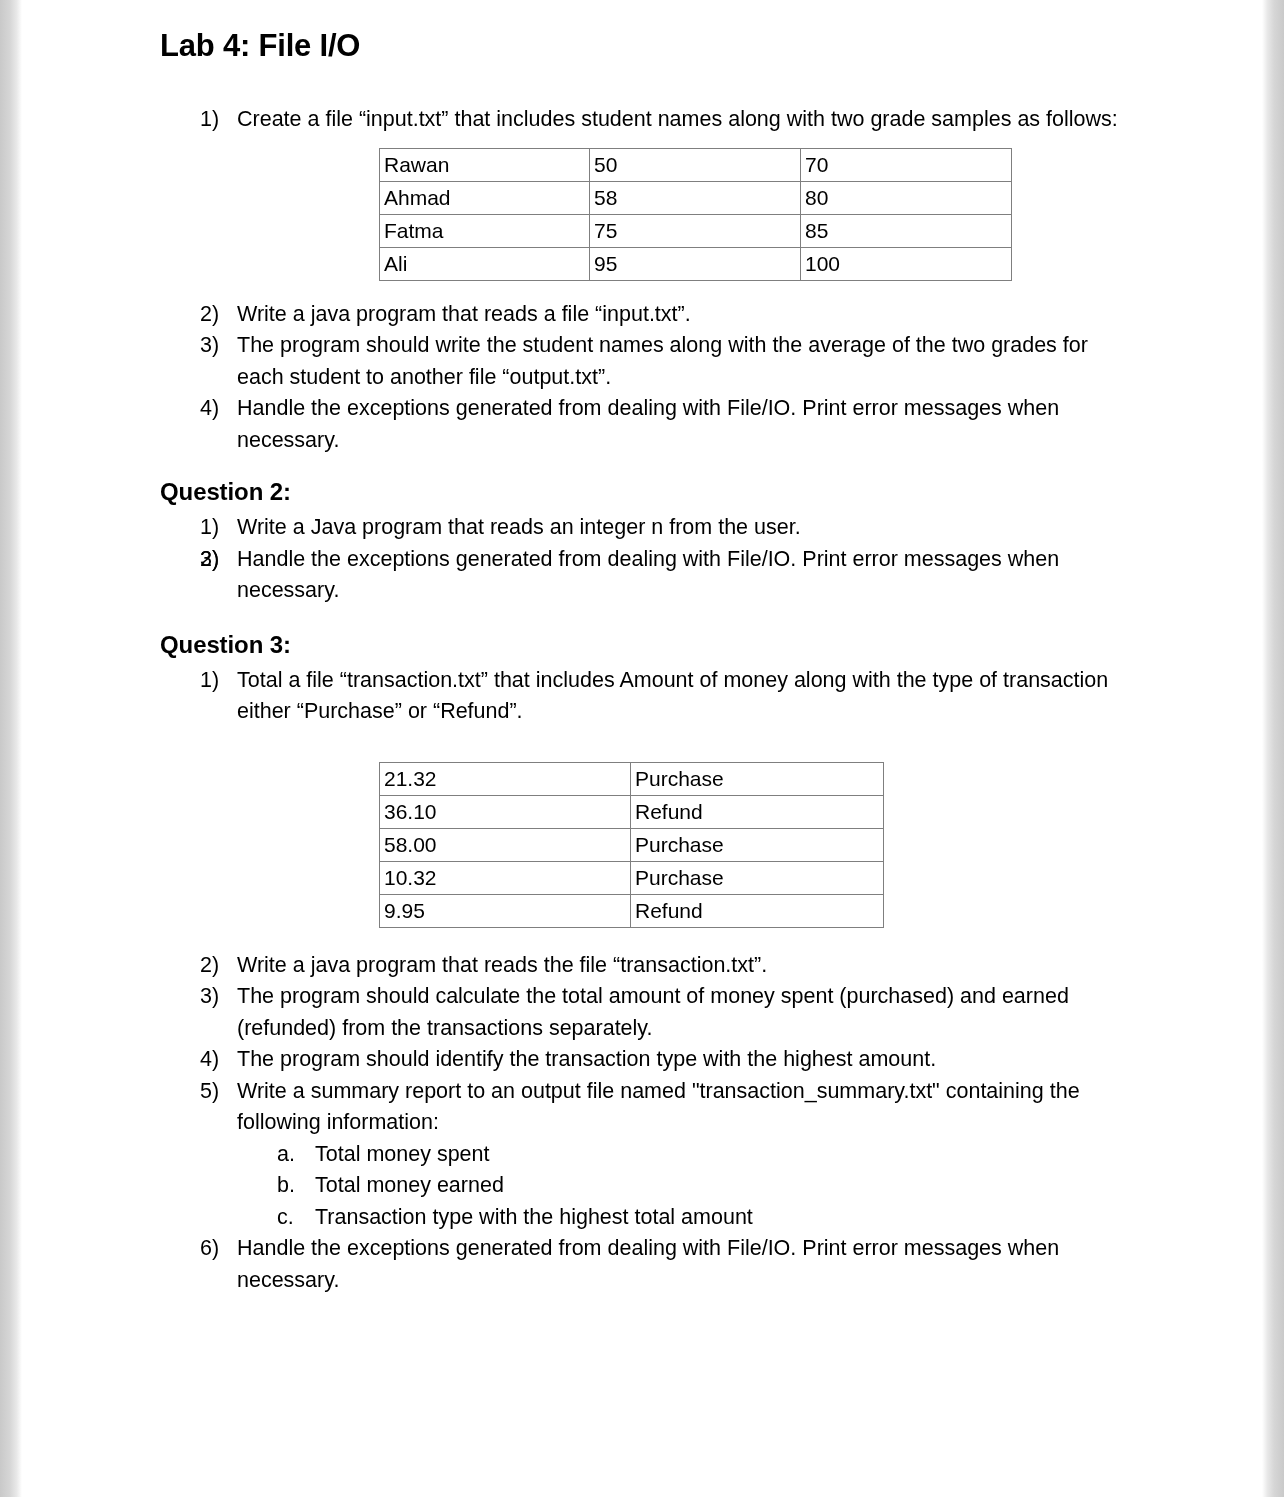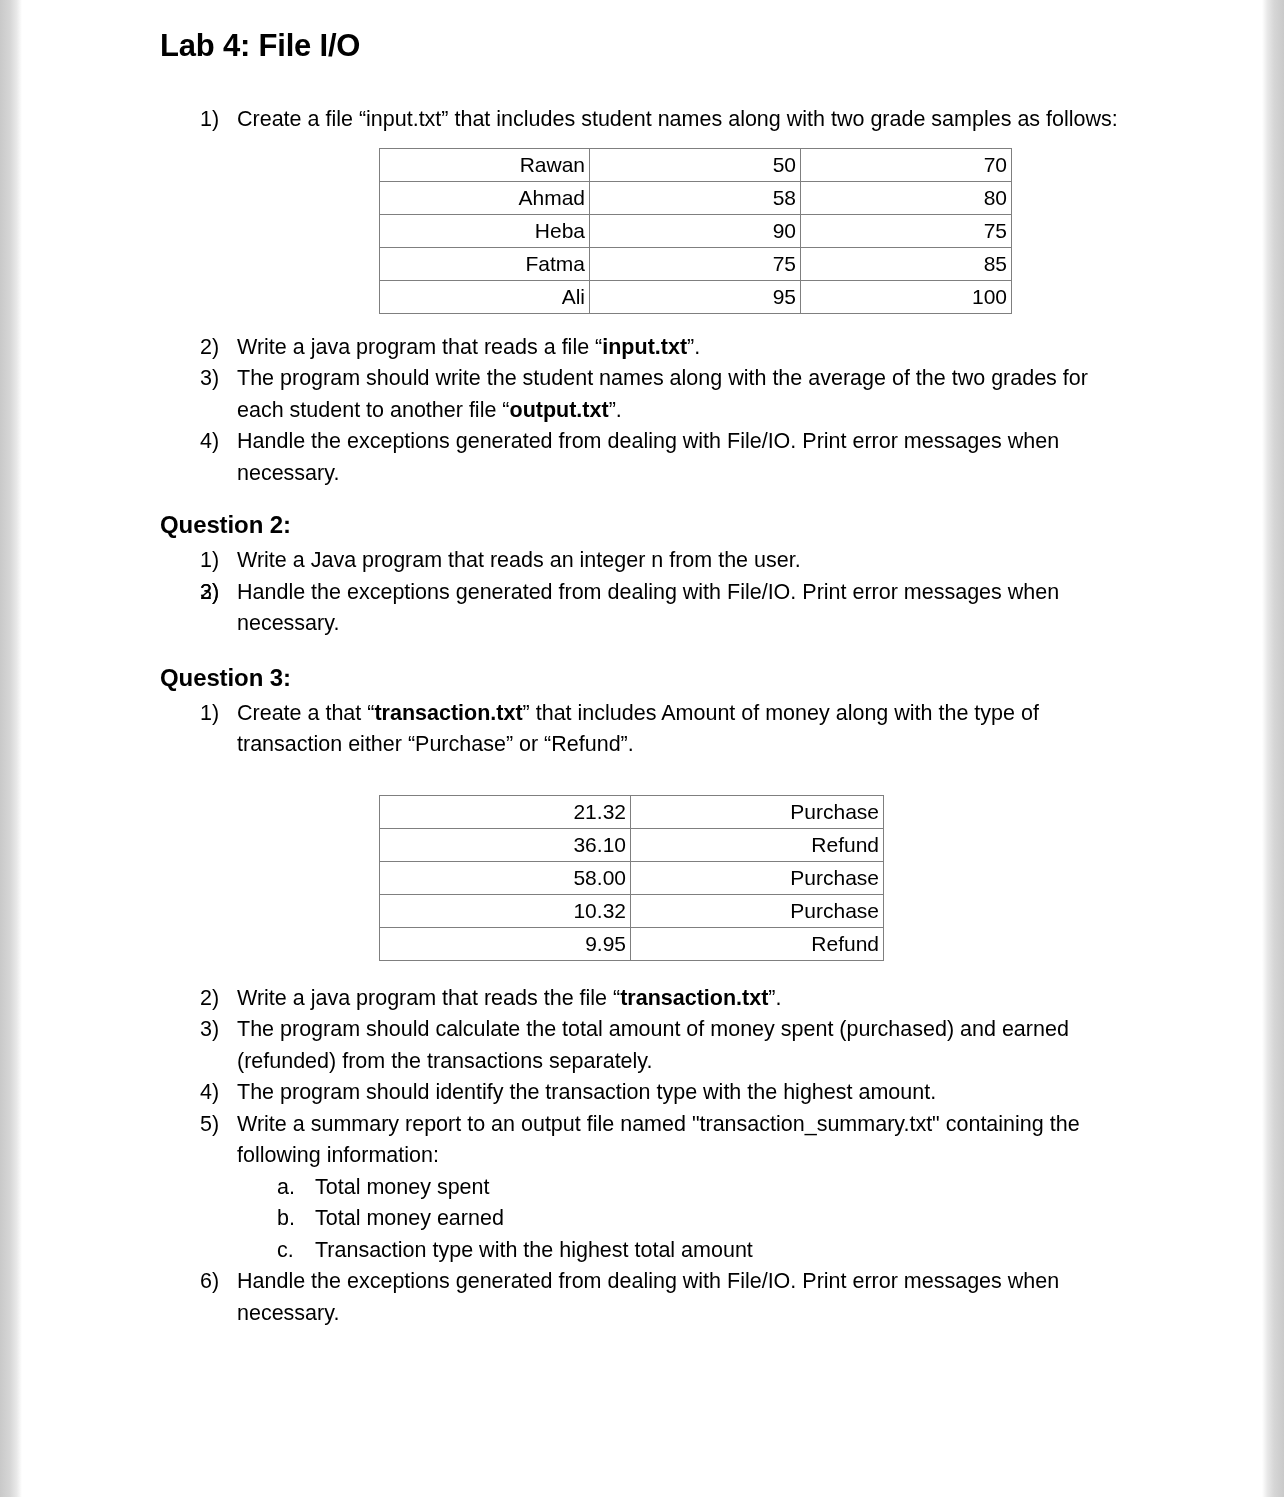--- a/index.html
+++ b/index.html
@@ -109,35 +109,35 @@
   }
   ol.subitems > li > .marker {
     position: absolute;
     left: 117px;
     top: 0;
     width: 34px;
     font-size: 21.5px;
     line-height: 31.5px;
   }
 
-  b, strong { font-weight: bold; }
+  b, strong { font-weight: normal; }
 
   
   .tbl-wrap { padding: 14px 0 6px 0; }
   .tbl-wrap.grades { padding-top: 12px; padding-bottom: 4px; }
   .tbl-wrap.transactions { padding-top: 34px; padding-bottom: 8px; }
 
   table.data {
     border-collapse: collapse;
     table-layout: fixed;
     font-size: 21px;
   }
   table.data td {
     border: 1.6px solid #7f7f7f;
-    text-align: right;
+    text-align: left;
     height: 30px;
     padding: 1px 4px;
     line-height: 28px;
     color: #000;
     font-size: 21px;
   }
 
   table.grades-table {
     margin-left: 219px;
     width: 632px;
@@ -187,25 +187,20 @@
                 <td>Rawan</td>
                 <td>50</td>
                 <td>70</td>
               </tr>
               <tr>
                 <td>Ahmad</td>
                 <td>58</td>
                 <td>80</td>
               </tr>
               <tr>
-                <td>Heba</td>
-                <td>90</td>
-                <td>75</td>
-              </tr>
-              <tr>
                 <td>Fatma</td>
                 <td>75</td>
                 <td>85</td>
               </tr>
               <tr>
                 <td>Ali</td>
                 <td>95</td>
                 <td>100</td>
               </tr>
             </tbody>
@@ -245,21 +240,21 @@
           <span class="body"><span>Handle the exceptions generated from dealing with File/IO. Print error messages when necessary.</span></span>
         </li>
       </ol>
     </div>
 
     <div class="section q3">
       <div class="q-heading">Question 3:</div>
       <ol class="items">
         <li>
           <span class="marker">1)</span>
-          <span class="body"><span>Create a that “</span><b>transaction.txt</b><span>” that includes Amount of money along with the type of transaction either “Purchase” or “Refund”.</span></span>
+          <span class="body"><span>Total a file “</span><b>transaction.txt</b><span>” that includes Amount of money along with the type of transaction either “Purchase” or “Refund”.</span></span>
         </li>
       </ol>
 
       <div class="tbl-wrap transactions">
         <table class="data transactions-table">
           <colgroup>
             <col class="c-amount">
               <col class="c-type">
           </colgroup>
           <tbody>

